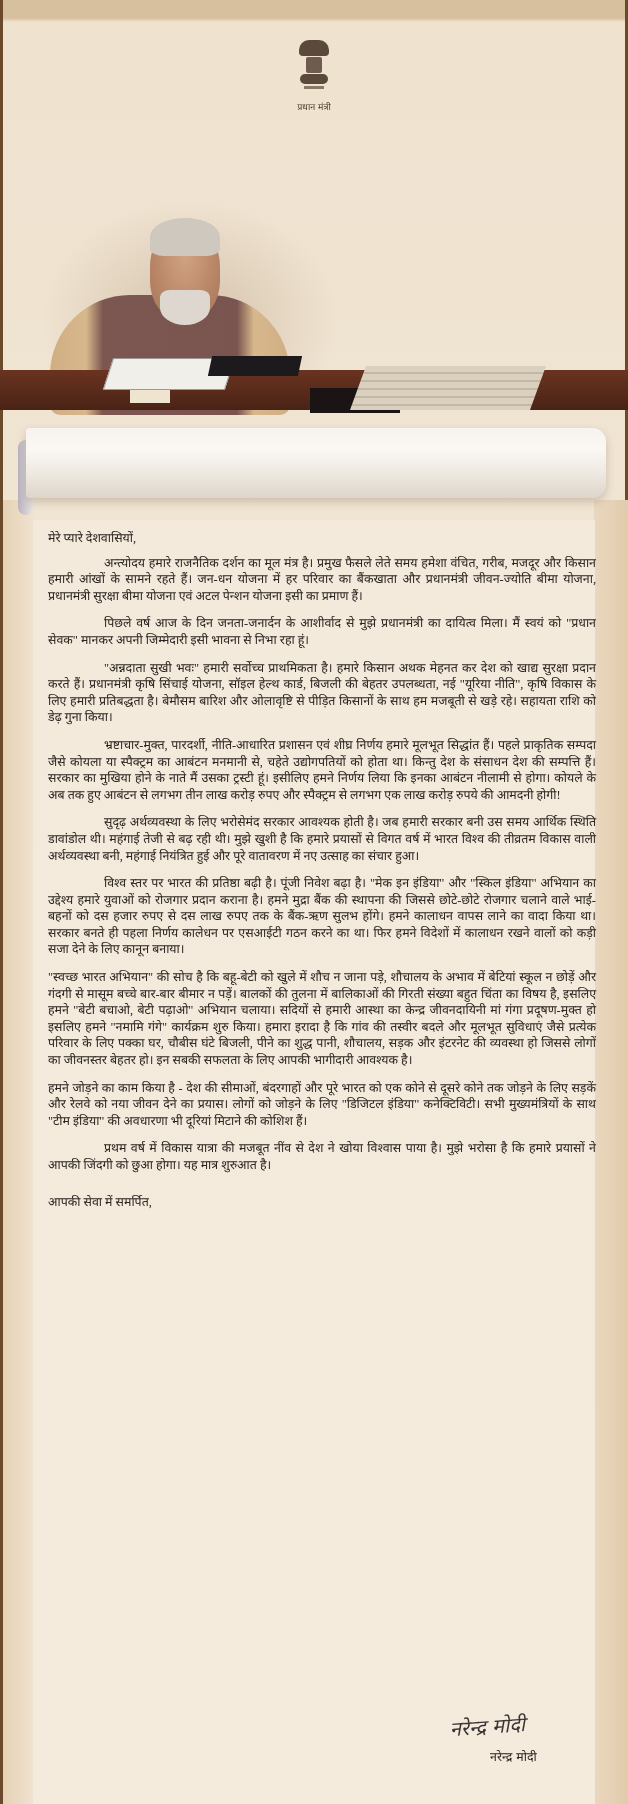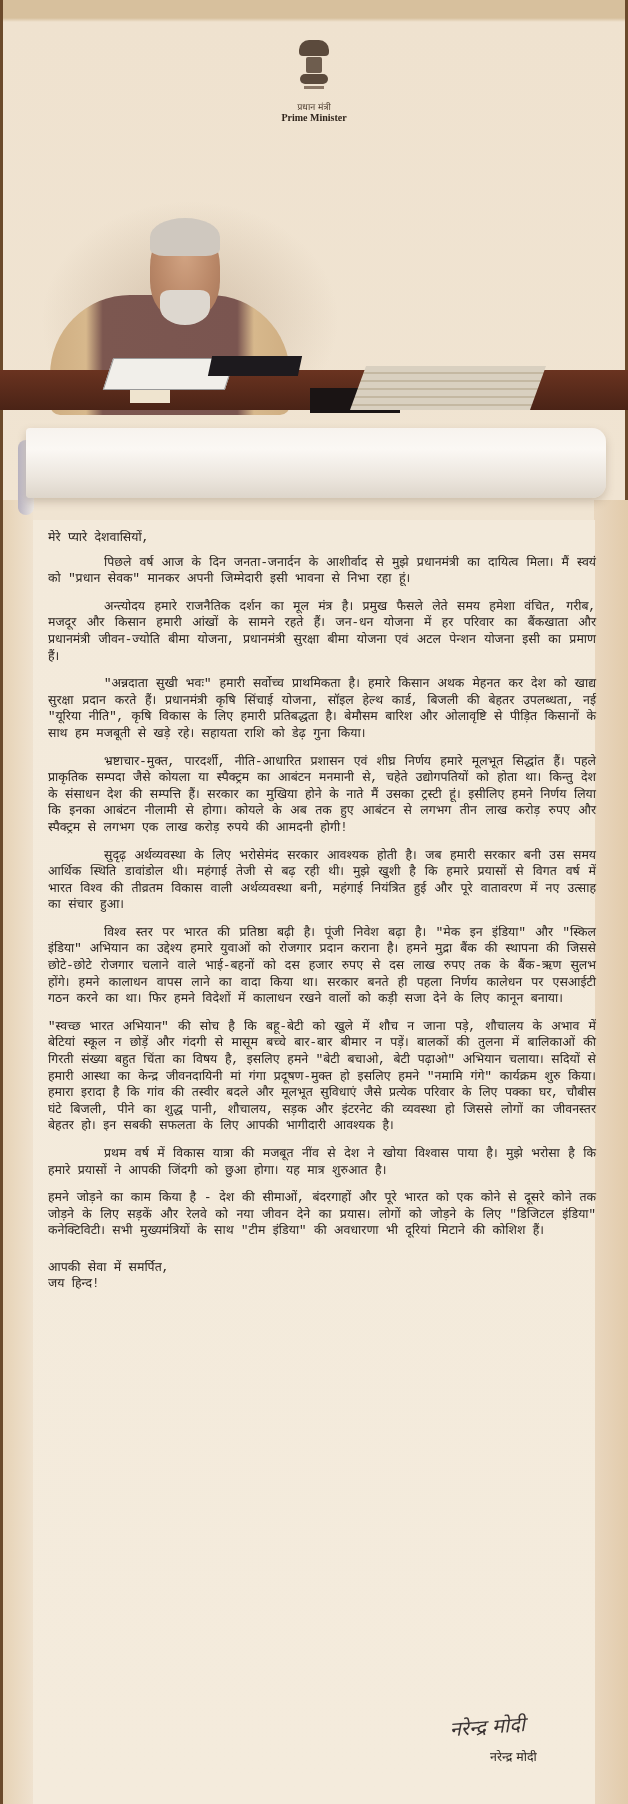--- a/index.html
+++ b/index.html
@@ -99,21 +99,21 @@
   .letter-edge-right {
     position: absolute; left: 594px; top: 500px; width: 34px; height: 1304px;
     background: linear-gradient(90deg, #e9d7bf, #e2cbab);
   }
   .letter-edge-left {
     position: absolute; left: 3px; top: 500px; width: 30px; height: 1304px;
     background: linear-gradient(90deg, #e6d2b5, #efe2cf);
   }
   .content {
     position: absolute; left: 48px; top: 530px; width: 548px;
-    font-family: Liberation Mono, monospace; font-size: 12.4px; line-height: 16.6px;
+    font-family: Liberation Serif, serif; font-size: 12.4px; line-height: 16.6px;
     color: #2b2420; text-align: justify;
   }
   .salutation { margin: 0 0 8px 0; }
   .para { margin: 0 0 11px 0; text-indent: 0; }
   .para.indent { text-indent: 56px; }
   .closing { margin-top: 20px; }
   .closing div { line-height: 16px; }
   .signature {
     position: absolute; left: 450px; top: 1710px; width: 150px; height: 40px;
     font-family: "DejaVu Serif", serif; font-style: italic; font-size: 20px; color: #3a3333;
@@ -129,21 +129,20 @@
 <div class="frame"></div>
 
 <div class="header">
   <div class="emblem">
     <div class="lions"></div>
       <div class="pillar"></div>
       <div class="base"></div>
       <div class="motto"></div>
   </div>
   <div class="office-hi">प्रधान मंत्री</div>
-  <div class="office-en">Prime Minister</div>
 
   <div class="photo">
     <div class="wall-shadow"></div>
     <div class="person-body"></div>
     <div class="person-head"></div>
     <div class="person-hair"></div>
     <div class="person-beard"></div>
     <div class="desk"></div>
     <div class="desk-box"></div>
     <div class="desk-paper"></div>
@@ -154,29 +153,28 @@
 </div>
 
 <div class="letter-edge-left"></div>
 <div class="letter-edge-right"></div>
 <div class="letter"></div>
 <div class="scroll-curl"></div>
 <div class="scroll-roll"></div>
 
 <div class="content">
   <p class="salutation">मेरे प्यारे देशवासियों,</p>
+  <p class="para indent">अन्त्योदय हमारे राजनैतिक दर्शन का मूल मंत्र है। प्रमुख फैसले लेते समय हमेशा वंचित, गरीब, मजदूर और किसान हमारी आंखों के सामने रहते हैं। जन-धन योजना में हर परिवार का बैंकखाता और प्रधानमंत्री जीवन-ज्योति बीमा योजना, प्रधानमंत्री सुरक्षा बीमा योजना एवं अटल पेन्शन योजना इसी का प्रमाण हैं।</p>
   <p class="para indent">पिछले वर्ष आज के दिन जनता-जनार्दन के आशीर्वाद से मुझे प्रधानमंत्री का दायित्व मिला। मैं स्वयं को "प्रधान सेवक" मानकर अपनी जिम्मेदारी इसी भावना से निभा रहा हूं।</p>
-  <p class="para indent">अन्त्योदय हमारे राजनैतिक दर्शन का मूल मंत्र है। प्रमुख फैसले लेते समय हमेशा वंचित, गरीब, मजदूर और किसान हमारी आंखों के सामने रहते हैं। जन-धन योजना में हर परिवार का बैंकखाता और प्रधानमंत्री जीवन-ज्योति बीमा योजना, प्रधानमंत्री सुरक्षा बीमा योजना एवं अटल पेन्शन योजना इसी का प्रमाण हैं।</p>
   <p class="para indent">"अन्नदाता सुखी भवः" हमारी सर्वोच्च प्राथमिकता है। हमारे किसान अथक मेहनत कर देश को खाद्य सुरक्षा प्रदान करते हैं। प्रधानमंत्री कृषि सिंचाई योजना, सॉइल हेल्थ कार्ड, बिजली की बेहतर उपलब्धता, नई "यूरिया नीति", कृषि विकास के लिए हमारी प्रतिबद्धता है। बेमौसम बारिश और ओलावृष्टि से पीड़ित किसानों के साथ हम मजबूती से खड़े रहे। सहायता राशि को डेढ़ गुना किया।</p>
   <p class="para indent">भ्रष्टाचार-मुक्त, पारदर्शी, नीति-आधारित प्रशासन एवं शीघ्र निर्णय हमारे मूलभूत सिद्धांत हैं। पहले प्राकृतिक सम्पदा जैसे कोयला या स्पैक्ट्रम का आबंटन मनमानी से, चहेते उद्योगपतियों को होता था। किन्तु देश के संसाधन देश की सम्पत्ति हैं। सरकार का मुखिया होने के नाते मैं उसका ट्रस्टी हूं। इसीलिए हमने निर्णय लिया कि इनका आबंटन नीलामी से होगा। कोयले के अब तक हुए आबंटन से लगभग तीन लाख करोड़ रुपए और स्पैक्ट्रम से लगभग एक लाख करोड़ रुपये की आमदनी होगी!</p>
   <p class="para indent">सुदृढ़ अर्थव्यवस्था के लिए भरोसेमंद सरकार आवश्यक होती है। जब हमारी सरकार बनी उस समय आर्थिक स्थिति डावांडोल थी। महंगाई तेजी से बढ़ रही थी। मुझे खुशी है कि हमारे प्रयासों से विगत वर्ष में भारत विश्व की तीव्रतम विकास वाली अर्थव्यवस्था बनी, महंगाई नियंत्रित हुई और पूरे वातावरण में नए उत्साह का संचार हुआ।</p>
   <p class="para indent">विश्व स्तर पर भारत की प्रतिष्ठा बढ़ी है। पूंजी निवेश बढ़ा है। "मेक इन इंडिया" और "स्किल इंडिया" अभियान का उद्देश्य हमारे युवाओं को रोजगार प्रदान कराना है। हमने मुद्रा बैंक की स्थापना की जिससे छोटे-छोटे रोजगार चलाने वाले भाई-बहनों को दस हजार रुपए से दस लाख रुपए तक के बैंक-ऋण सुलभ होंगे। हमने कालाधन वापस लाने का वादा किया था। सरकार बनते ही पहला निर्णय कालेधन पर एसआईटी गठन करने का था। फिर हमने विदेशों में कालाधन रखने वालों को कड़ी सजा देने के लिए कानून बनाया।</p>
   <p class="para">"स्वच्छ भारत अभियान" की सोच है कि बहू-बेटी को खुले में शौच न जाना पड़े, शौचालय के अभाव में बेटियां स्कूल न छोड़ें और गंदगी से मासूम बच्चे बार-बार बीमार न पड़ें। बालकों की तुलना में बालिकाओं की गिरती संख्या बहुत चिंता का विषय है, इसलिए हमने "बेटी बचाओ, बेटी पढ़ाओ" अभियान चलाया। सदियों से हमारी आस्था का केन्द्र जीवनदायिनी मां गंगा प्रदूषण-मुक्त हो इसलिए हमने "नमामि गंगे" कार्यक्रम शुरु किया। हमारा इरादा है कि गांव की तस्वीर बदले और मूलभूत सुविधाएं जैसे प्रत्येक परिवार के लिए पक्का घर, चौबीस घंटे बिजली, पीने का शुद्ध पानी, शौचालय, सड़क और इंटरनेट की व्यवस्था हो जिससे लोगों का जीवनस्तर बेहतर हो। इन सबकी सफलता के लिए आपकी भागीदारी आवश्यक है।</p>
+  <p class="para">हमने जोड़ने का काम किया है - देश की सीमाओं, बंदरगाहों और पूरे भारत को एक कोने से दूसरे कोने तक जोड़ने के लिए सड़कें और रेलवे को नया जीवन देने का प्रयास। लोगों को जोड़ने के लिए "डिजिटल इंडिया" कनेक्टिविटी। सभी मुख्यमंत्रियों के साथ "टीम इंडिया" की अवधारणा भी दूरियां मिटाने की कोशिश हैं।</p>
   <p class="para indent">प्रथम वर्ष में विकास यात्रा की मजबूत नींव से देश ने खोया विश्वास पाया है। मुझे भरोसा है कि हमारे प्रयासों ने आपकी जिंदगी को छुआ होगा। यह मात्र शुरुआत है।</p>
-  <p class="para">हमने जोड़ने का काम किया है - देश की सीमाओं, बंदरगाहों और पूरे भारत को एक कोने से दूसरे कोने तक जोड़ने के लिए सड़कें और रेलवे को नया जीवन देने का प्रयास। लोगों को जोड़ने के लिए "डिजिटल इंडिया" कनेक्टिविटी। सभी मुख्यमंत्रियों के साथ "टीम इंडिया" की अवधारणा भी दूरियां मिटाने की कोशिश हैं।</p>
   <div class="closing">
     <div>आपकी सेवा में समर्पित,</div>
-    <div>जय हिन्द!</div>
   </div>
 </div>
 
 <div class="signature">नरेन्द्र मोदी</div>
 <div class="signer">नरेन्द्र मोदी</div>
 
 </body></html>

